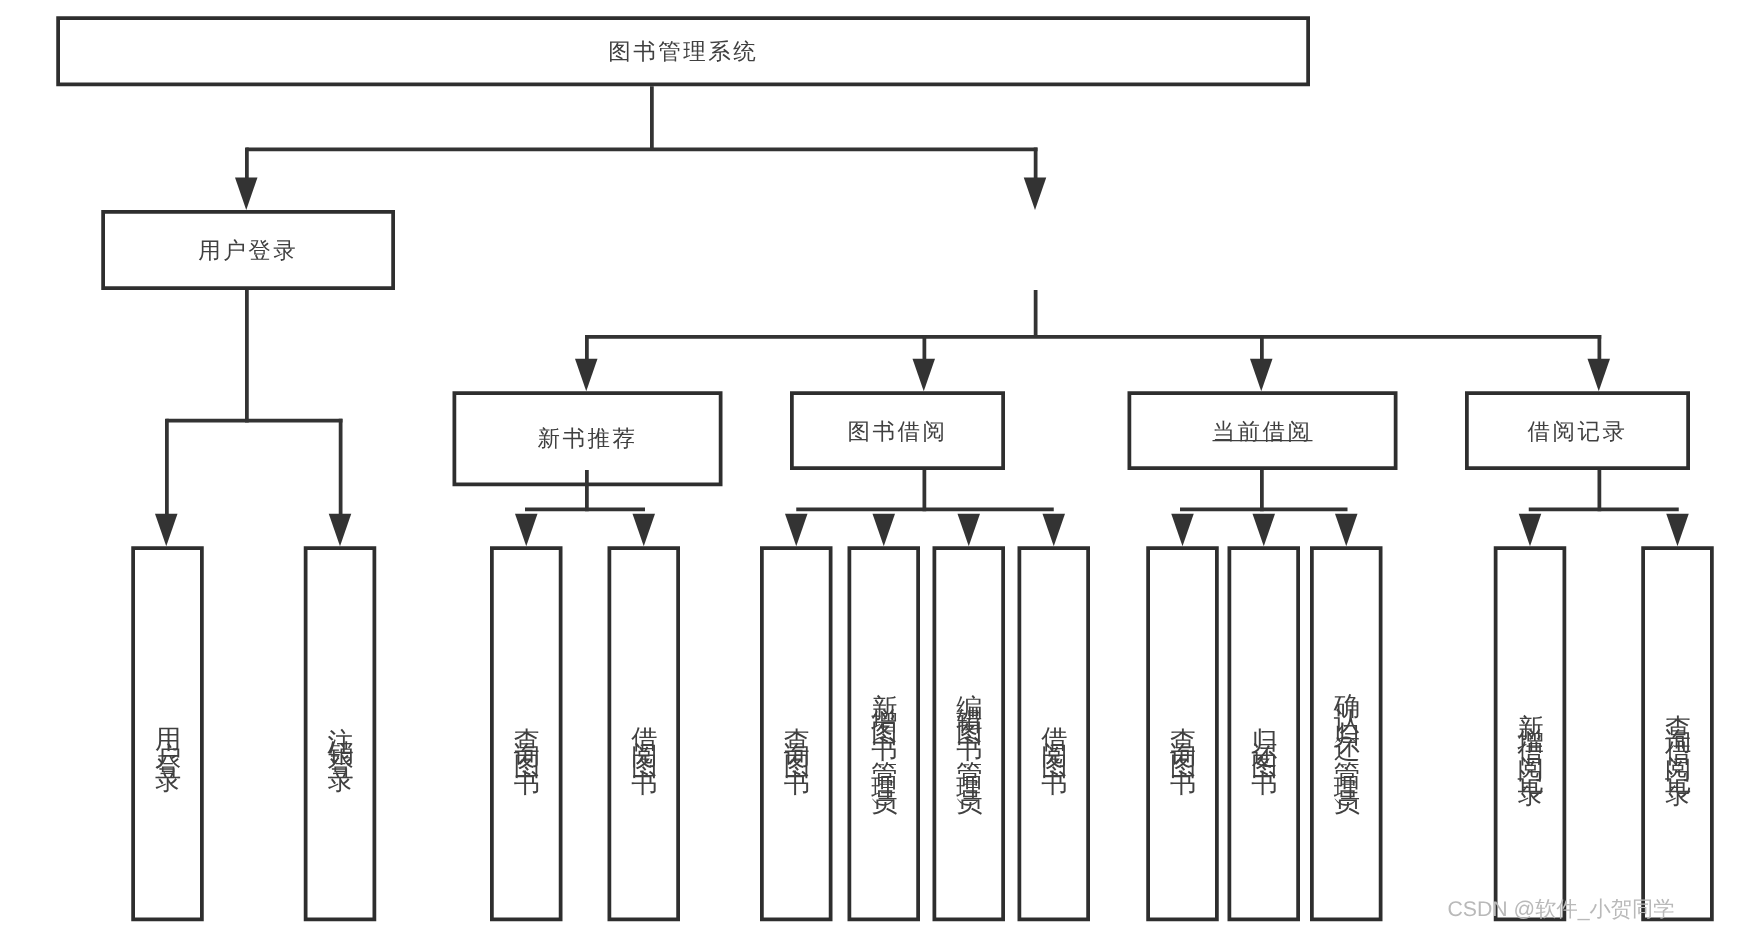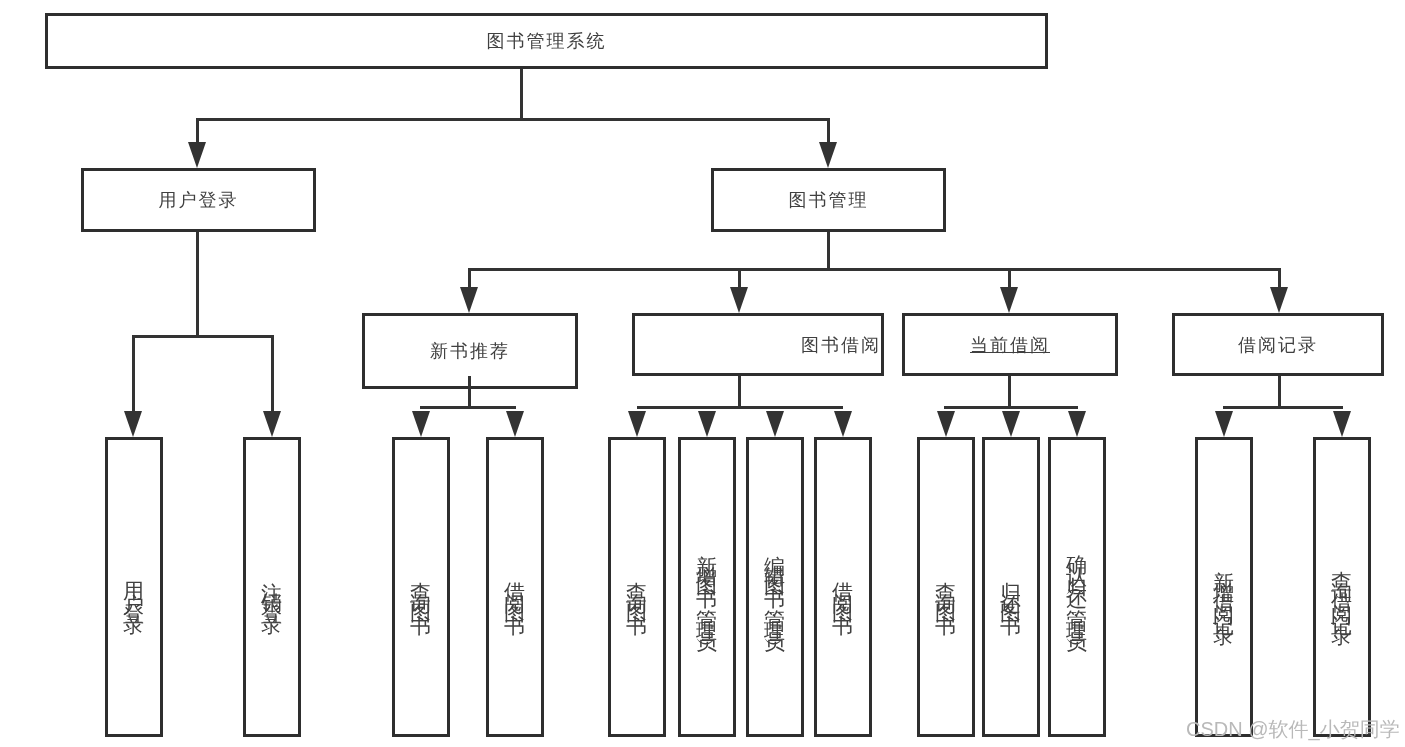--- a/index.html
+++ b/index.html
@@ -25,45 +25,42 @@
     line-height:1;white-space:nowrap;
   }
   .hline{position:absolute;height:3px;background:var(--line,#333333);}
   .vline{position:absolute;width:3px;background:var(--line,#333333);}
   .arrow{
     position:absolute;width:0;height:0;
     border-left:9px solid transparent;border-right:9px solid transparent;
     border-top:26px solid var(--line,#333333);
   }
   .watermark{
-    position:absolute;left:1186px;top:716px;
-    font-size:20px;color:var(--watermark,#b9b9b9);white-space:nowrap;
+    position:absolute;left:1158px;top:716px;
+    font-size:17px;color:var(--watermark,#b9b9b9);white-space:nowrap;
   }
 </style>
 </head>
 <body>
 
 <div class="canvas">
 
   <div class="node" style="left:23px;top:13px;width:1003px;height:56px;margin-left:22px;">
     <span>图书管理系统</span>
   </div>
 
   <div class="vline" style="left:520px;top:69px;height:50px;"></div>
   <div class="hline" style="left:197px;top:118px;width:633px;"></div>
   <div class="vline" style="left:196px;top:118px;height:28px;"></div>
   <div class="vline" style="left:827px;top:118px;height:28px;"></div>
   <div class="arrow" style="left:188px;top:142px;"></div>
   <div class="arrow" style="left:819px;top:142px;"></div>
 
   <div class="node" style="left:81px;top:168px;width:235px;height:64px;">
     <span>用户登录</span>
-  </div>
-  <div class="node" style="left:711px;top:168px;width:235px;height:64px;">
-    <span>图书管理</span>
   </div>
 
   <div class="vline" style="left:196px;top:232px;height:106px;"></div>
   <div class="hline" style="left:133px;top:335px;width:141px;"></div>
   <div class="vline" style="left:132px;top:335px;height:78px;"></div>
   <div class="vline" style="left:271px;top:335px;height:78px;"></div>
   <div class="arrow" style="left:124px;top:411px;"></div>
   <div class="arrow" style="left:263px;top:411px;"></div>
 
   <div class="vline" style="left:827px;top:232px;height:38px;"></div>
@@ -73,27 +70,27 @@
   <div class="vline" style="left:1008px;top:268px;height:22px;"></div>
   <div class="vline" style="left:1278px;top:268px;height:22px;"></div>
   <div class="arrow" style="left:460px;top:287px;"></div>
   <div class="arrow" style="left:730px;top:287px;"></div>
   <div class="arrow" style="left:1000px;top:287px;"></div>
   <div class="arrow" style="left:1270px;top:287px;"></div>
 
   <div class="node" style="left:362px;top:313px;width:216px;height:76px;">
     <span>新书推荐</span>
   </div>
-  <div class="node" style="left:632px;top:313px;width:252px;height:63px;justify-content:flex-end;">
+  <div class="node" style="left:632px;top:313px;width:172px;height:63px;">
     <span>图书借阅</span>
   </div>
   <div class="node" style="left:902px;top:313px;width:216px;height:63px;text-decoration:underline;">
     <span>当前借阅</span>
   </div>
-  <div class="node" style="left:1172px;top:313px;width:212px;height:63px;">
+  <div class="node" style="left:1172px;top:313px;width:180px;height:63px;">
     <span>借阅记录</span>
   </div>
 
   <div class="vline" style="left:468px;top:376px;height:33px;"></div>
   <div class="hline" style="left:420px;top:406px;width:96px;"></div>
   <div class="arrow" style="left:412px;top:411px;"></div>
   <div class="arrow" style="left:506px;top:411px;"></div>
 
   <div class="vline" style="left:738px;top:376px;height:33px;"></div>
   <div class="hline" style="left:637px;top:406px;width:206px;"></div>

